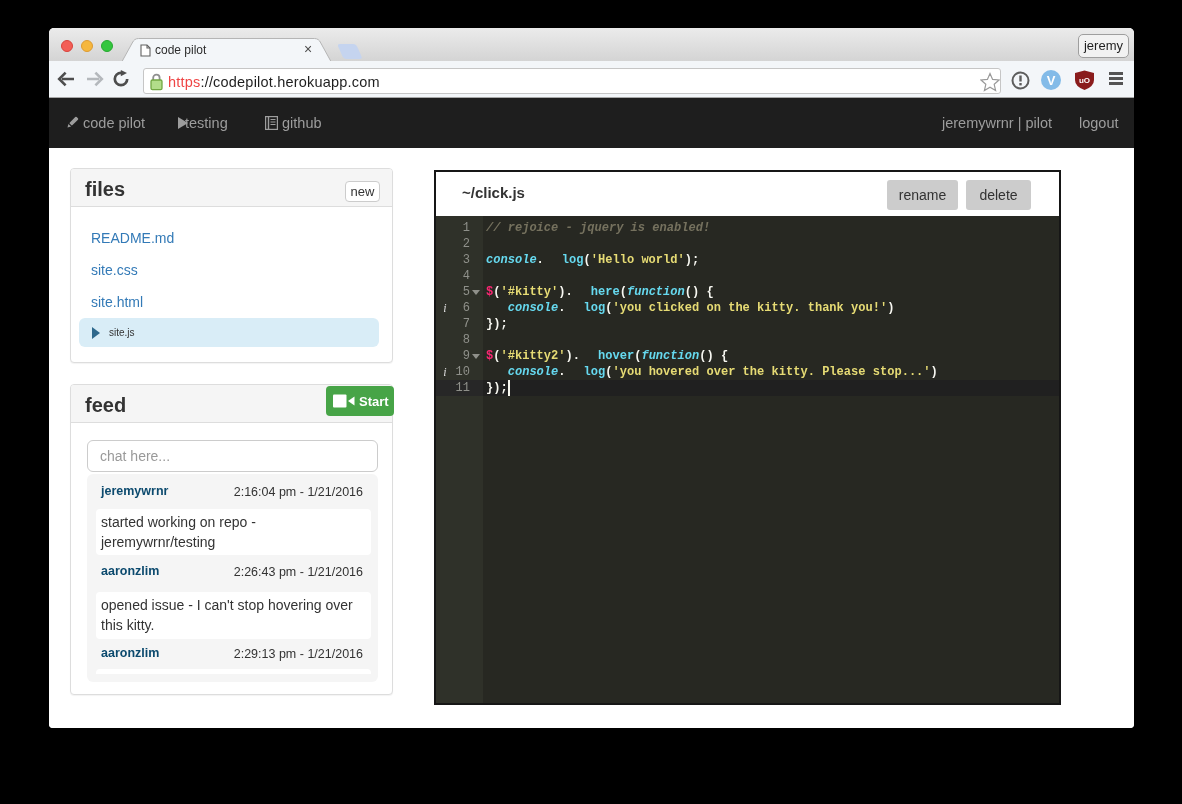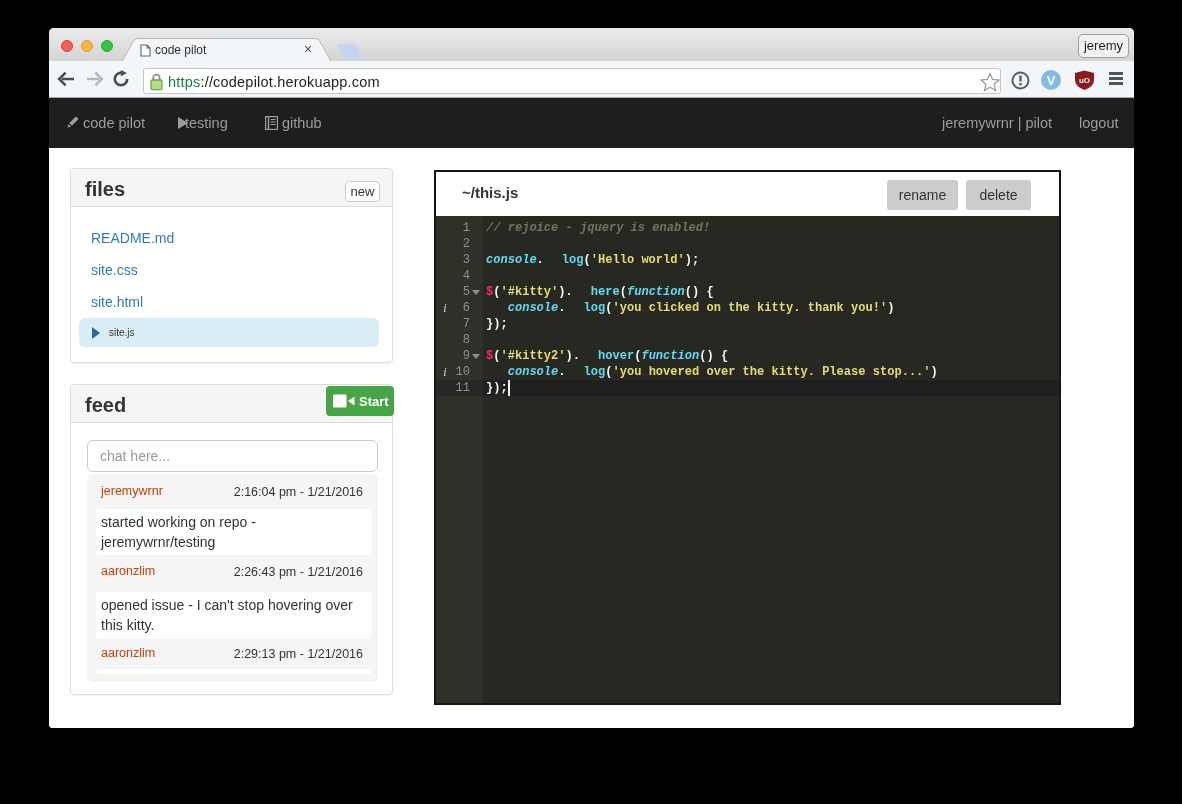--- a/index.html
+++ b/index.html
@@ -14,37 +14,37 @@
 #l-grn { left:52px; background:#34c63e; border:1px solid #27a930; }
 #tab { position:absolute; left:0; top:0; }
 #tabtitle { position:absolute; left:106px; top:15px; font-size:12px; color:#2e2e2e; }
 #tabclose { position:absolute; left:255px; top:13px; font-size:14px; color:#4c4c4c; }
 #newtab { position:absolute; left:288px; top:16px; width:19px; height:15px; background:#c5d4ef; border-radius:3px; transform:skewX(24deg); transform-origin:0 0; }
 #profilebtn { position:absolute; left:1029px; top:6px; width:51px; height:24px; background:#f2f2f2; border:1px solid #9e9e9e; border-radius:5px; font-size:13px; color:#1f1f1f; text-align:center; line-height:22px; }
 
 #toolbar { position:absolute; left:0; top:33px; width:1085px; height:37px; background:#f3f6f9; border-bottom:1px solid #a8a8a8; }
 #omnibox { position:absolute; left:94px; top:7px; width:858px; height:26px; background:#fff; border:1px solid #c6c6c6; border-radius:3px; }
 #url { position:absolute; left:24px; top:4.5px; font-size:14.5px; color:#1e1e1e; letter-spacing:0.2px; }
-#url .https { color:#15803d; }
+#url .https { color:#ef4444; }
 
 #page { position:absolute; left:0; top:70px; width:1085px; height:630px; background:#fff; }
 #navbar { position:absolute; left:0; top:0; width:1085px; height:50px; background:#1e1e1e; color:#9d9d9d; font-size:14.5px; }
 #navbar .nv { position:absolute; top:0; line-height:50px; }
 
 .panel { position:absolute; background:#fff; border:1px solid #ddd; border-radius:4px; box-shadow:0 1px 1px rgba(0,0,0,.05); }
 .phead { position:absolute; left:0; top:0; width:100%; height:38px; background:#f5f5f5; border-bottom:1px solid #ddd; border-radius:3px 3px 0 0; }
 .ptitle { position:absolute; left:14px; top:9px; font-size:20px; font-weight:bold; color:#333; }
 #files { left:21px; top:70px; width:323px; height:195px; }
 #feed  { left:21px; top:286px; width:323px; height:311px; }
 .flink { position:absolute; left:20px; color:#337ab7; font-size:14px; }
 #selrow { position:absolute; left:8px; top:149px; width:300px; height:29px; background:#d9edf7; border-radius:6px; }
 
 #chatin { position:absolute; left:16px; top:55px; width:291px; height:32px; border:1px solid #ccc; border-radius:6px; background:#fff; font-size:14px; color:#999; line-height:30px; padding-left:12px; }
 #msgs { position:absolute; left:16px; top:89px; width:291px; height:208px; background:#f5f5f5; border-radius:6px; overflow:hidden; }
-.mname { position:absolute; left:14px; font-size:12.5px; font-weight:normal; color:#c2410c; }
+.mname { position:absolute; left:14px; font-size:12.5px; font-weight:bold; color:#0c4a6e; }
 .mtime { position:absolute; right:15px; font-size:12.5px; color:#333; }
 .mbody { position:absolute; left:9px; width:275px; background:#fff; border-radius:4px; font-size:14px; color:#333; line-height:19.5px; padding:4px 0 0 5px; }
 #startbtn { position:absolute; right:-2px; top:1px; width:68px; height:30px; background:#47a447; border-radius:4px; color:#fff; }
 #startbtn span { position:absolute; left:33px; top:8px; font-size:13px; font-weight:bold; }
 
 #editor { position:absolute; left:385px; top:72px; width:627px; height:535px; border:2px solid #161616; background:#272822; }
 #ehead { position:absolute; left:0; top:0; width:623px; height:44px; background:#fff; }
 #etitle { position:absolute; left:26px; top:12px; font-size:15px; font-weight:bold; color:#333; }
 .ebtn { position:absolute; top:8px; height:30px; background:#ccc; border-radius:3px; font-size:14px; color:#333; text-align:center; line-height:30px; }
 #code { position:absolute; left:0; top:44px; width:623px; height:487px; background:#272822; font-family:"Liberation Mono",monospace; font-size:12.05px; }
@@ -177,21 +177,21 @@
         <div class="mtime" style="top:91px;">2:26:43 pm - 1/21/2016</div>
         <div class="mbody" style="top:118px;height:47px;">opened issue - I can't stop hovering over<br>this kitty.</div>
         <div class="mname" style="top:172px;">aaronzlim</div>
         <div class="mtime" style="top:173px;">2:29:13 pm - 1/21/2016</div>
         <div class="mbody" style="top:195px;height:5px;border-radius:4px 4px 0 0;"></div>
       </div>
     </div>
 
     <div id="editor">
       <div id="ehead">
-        <div id="etitle">~/this.js</div>
+        <div id="etitle">~/click.js</div>
         <div class="ebtn" style="left:451px;width:71px;">rename</div>
         <div class="ebtn" style="left:530px;width:65px;">delete</div>
       </div>
       <div id="code">
         <div id="gutter"></div>
         <div id="activeline"></div>
         <div id="activegut"></div>
         <div class="ln" style="top:4px;">1</div>
         <div class="cl" style="top:4px;font-style:italic;"><span class="cm">// rejoice - jquery is enabled!</span></div>
         <div class="ln" style="top:20px;">2</div>

